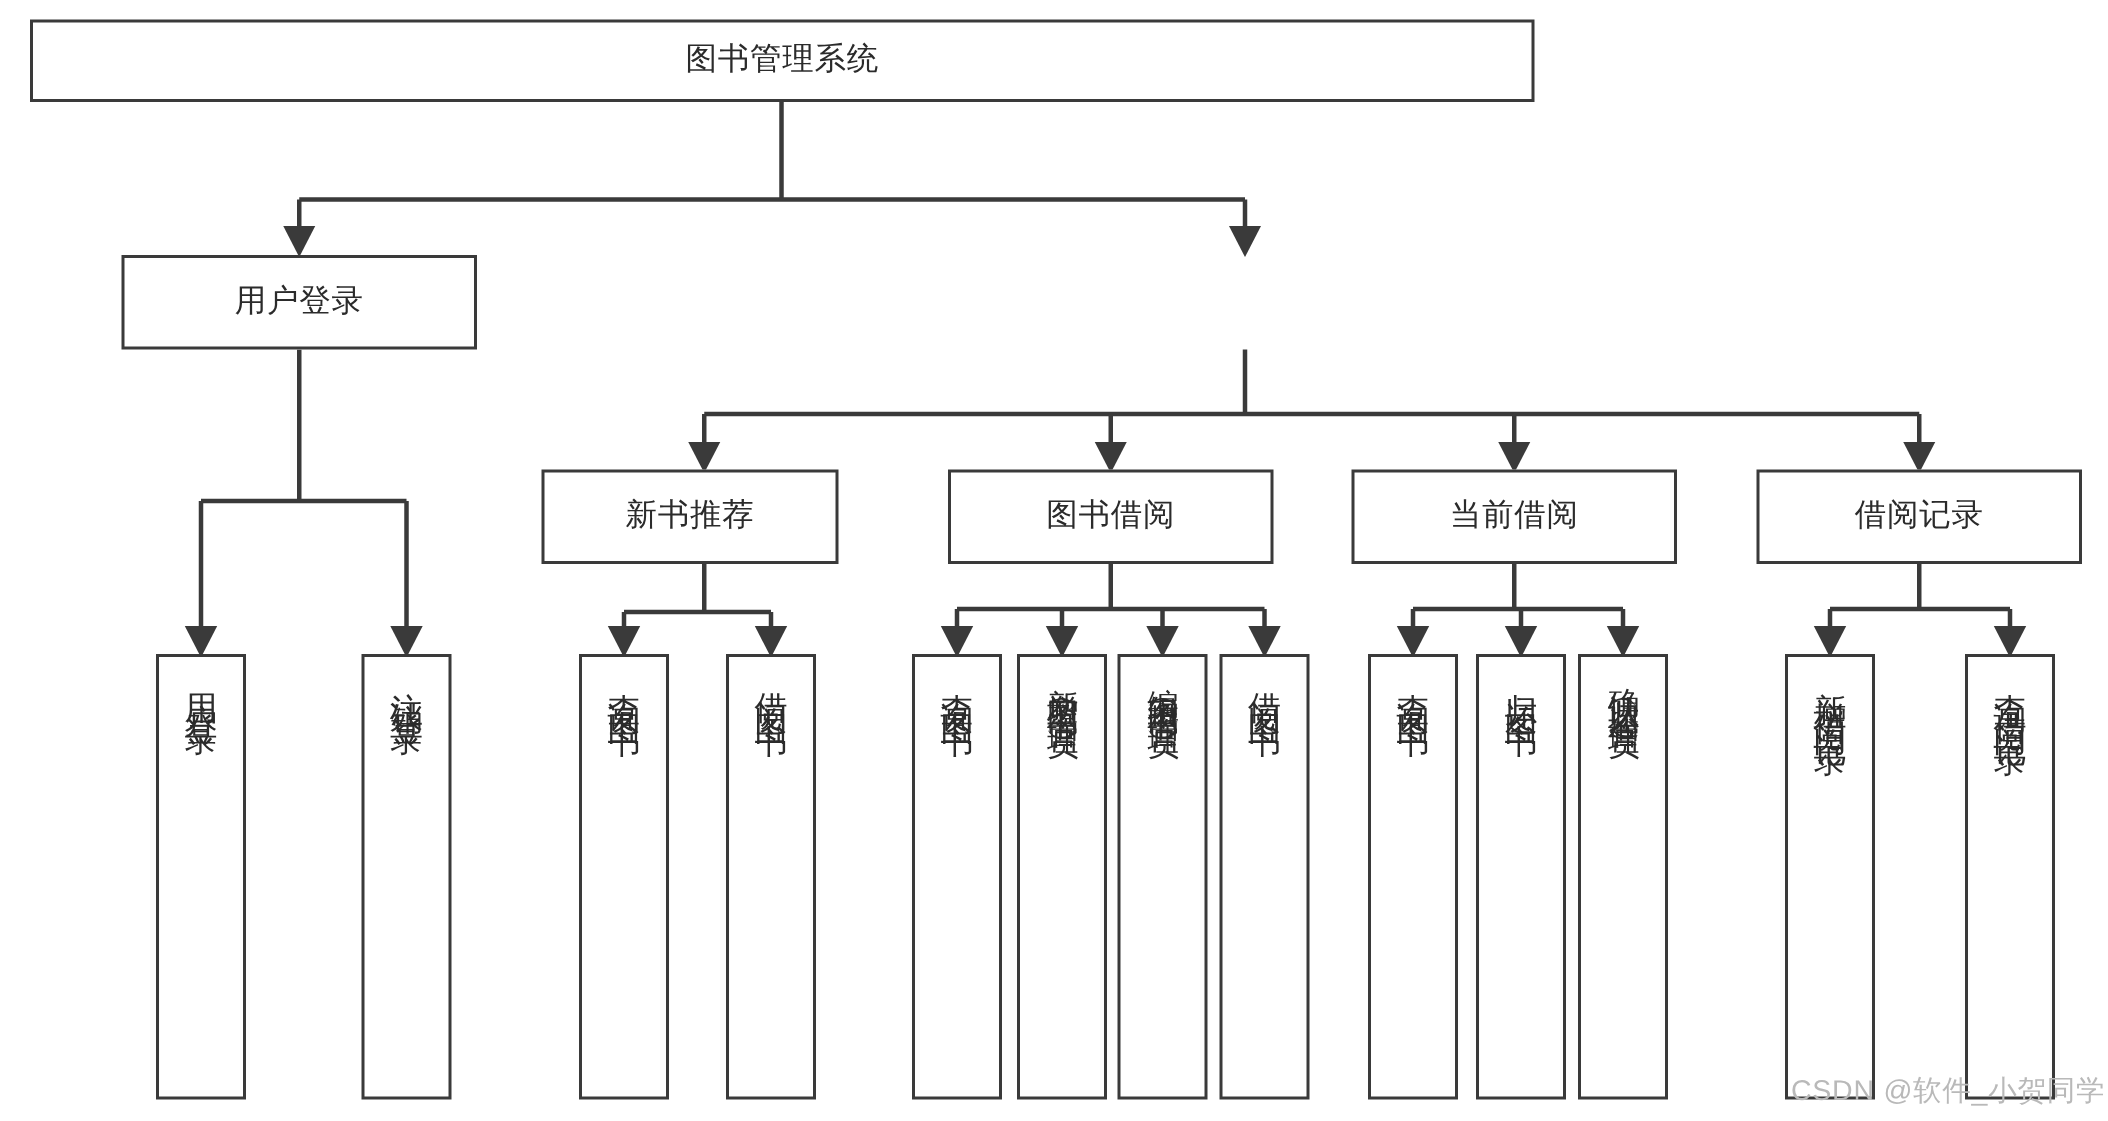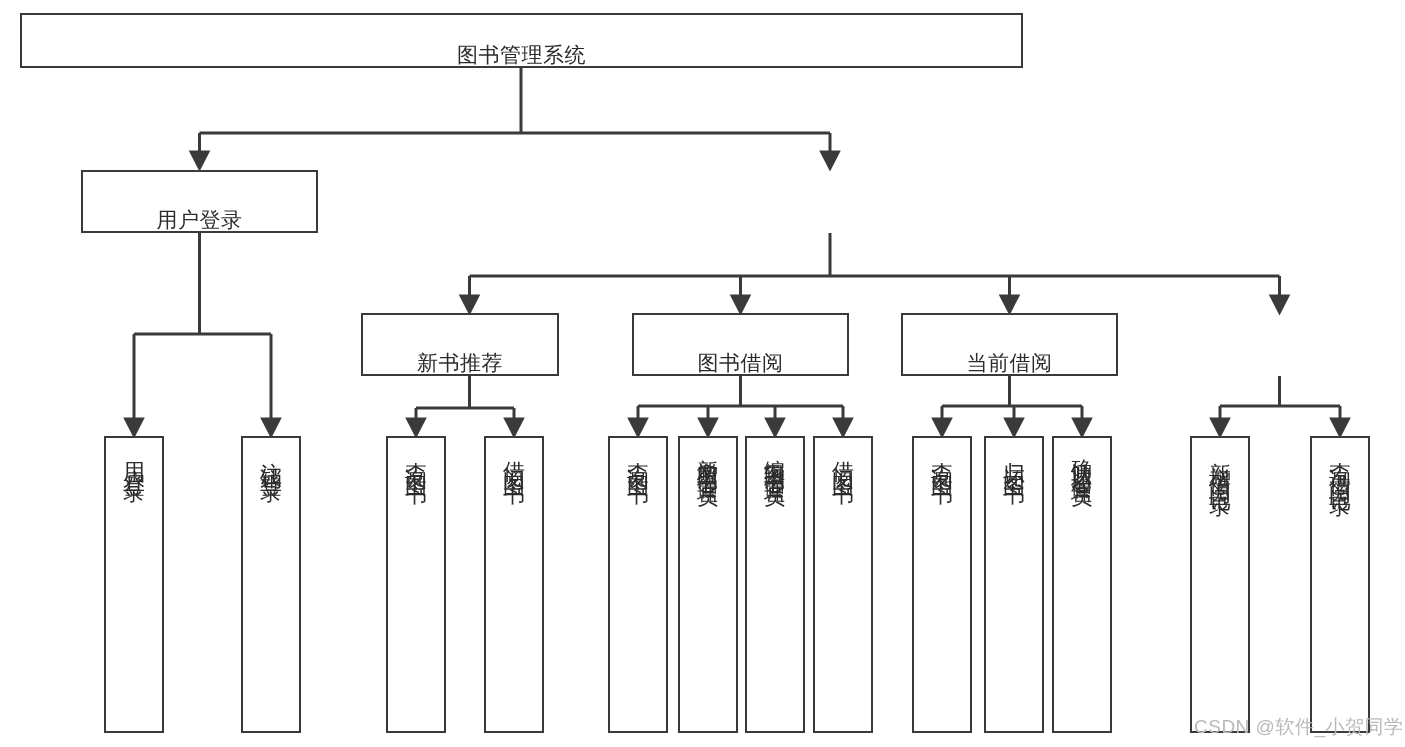--- a/index.html
+++ b/index.html
@@ -24,21 +24,21 @@
     width: 1405px;
     height: 747px;
     pointer-events: none;
   }
   .node {
     position: absolute;
     box-sizing: border-box;
     background: #ffffff;
     border: 2px solid #3a3a3a;
     display: flex;
-    align-items: flex-end;
+    align-items: center;
     justify-content: center;
     color: #2b2b2b;
   }
   .node .label {
     display: block;
     text-align: center;
     line-height: 1.05;
     color: #2b2b2b;
   }
   
@@ -141,20 +141,23 @@
 
   <div class="node horiz" style="left:361px;top:313px;width:198px;height:63px;">
     <span class="label">新书推荐</span>
   </div>
   <div class="node horiz" style="left:632px;top:313px;width:217px;height:63px;">
     <span class="label">图书借阅</span>
   </div>
   <div class="node horiz" style="left:901px;top:313px;width:217px;height:63px;">
     <span class="label">当前借阅</span>
   </div>
+  <div class="node horiz" style="left:1171px;top:313px;width:217px;height:63px;">
+    <span class="label">借阅记录</span>
+  </div>
 
   <div class="node vert" style="left:104px;top:436px;width:60px;height:297px;">
     <span class="label">用户登录</span>
   </div>
   <div class="node vert" style="left:241px;top:436px;width:60px;height:297px;">
     <span class="label">注销登录</span>
   </div>
 
   <div class="node vert" style="left:386px;top:436px;width:60px;height:297px;">
     <span class="label">查询图书</span>

